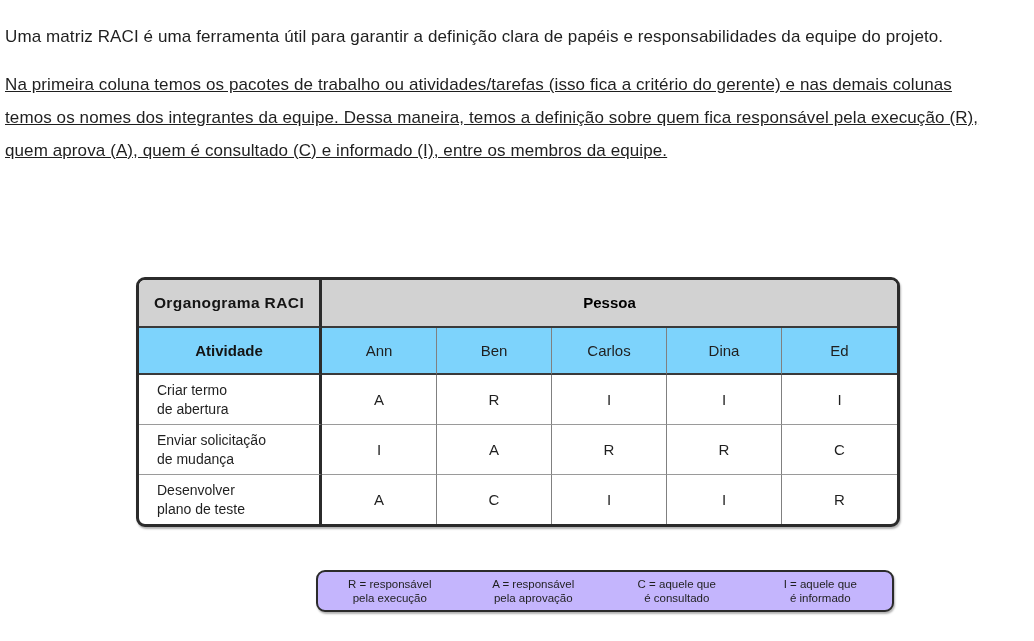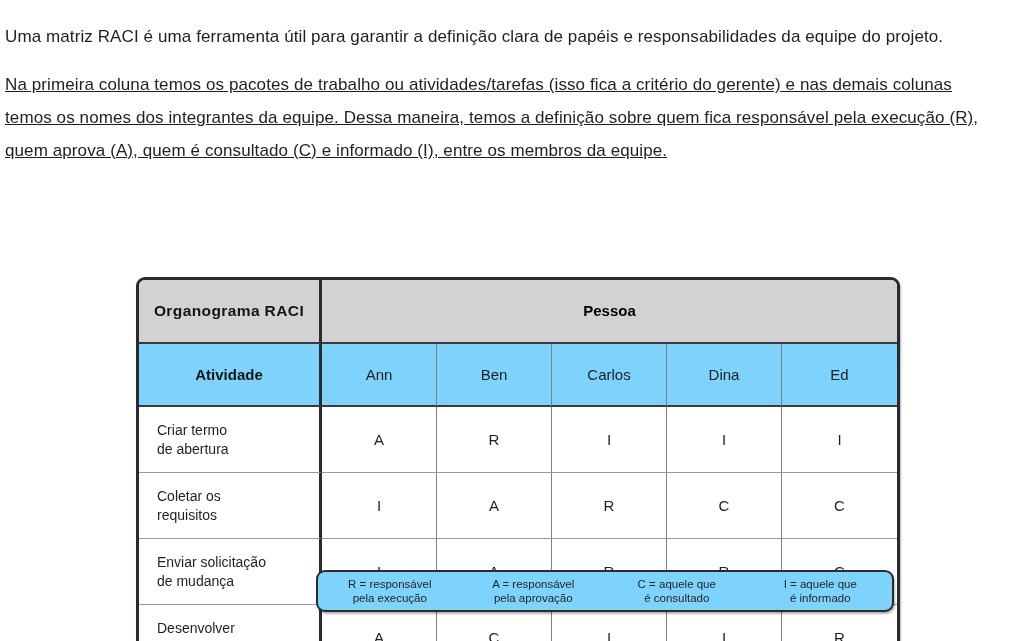--- a/index.html
+++ b/index.html
@@ -47,21 +47,21 @@
     table-layout: fixed;
     background: #ffffff;
     border: 3px solid #2b2b2b;
     border-radius: 9px;
     overflow: hidden;
     box-shadow: 1px 2px 2px rgba(0,0,0,0.30);
   }
 
   .raci-table th,
   .raci-table td {
-    padding: 8px;
+    padding: 0;
     vertical-align: middle;
     font-weight: normal;
   }
 
   
   .col-act  { width: 183px; }
   .col-per  { width: 115px; }
 
   
   .hdr-top > th {
@@ -136,21 +136,21 @@
 
   
   .legend-box {
     position: absolute;
     left: 316px;
     top: 570px;
     width: 574px;
     height: 38px;
     border: 2.5px solid #2b2b2b;
     border-radius: 9px;
-    background: #7dd3fc;
+    background: #c4b5fd;
     display: flex;
     align-items: center;
     box-shadow: 1px 2px 2px rgba(0,0,0,0.30);
   }
   .legend-item {
     flex: 1 1 0;
     text-align: center;
     font-size: 11.5px;
     line-height: 14px;
     color: #1f1f1f;
@@ -191,29 +191,20 @@
     </thead>
     <tbody>
       <tr class="body-row">
         <td class="cell-task">Criar termo
 de abertura</td>
         <td class="cell-val">A</td>
         <td class="cell-val">R</td>
         <td class="cell-val">I</td>
         <td class="cell-val">I</td>
         <td class="cell-val">I</td>
-      </tr>
-      <tr class="body-row">
-        <td class="cell-task">Coletar os
-requisitos</td>
-        <td class="cell-val">I</td>
-        <td class="cell-val">A</td>
-        <td class="cell-val">R</td>
-        <td class="cell-val">C</td>
-        <td class="cell-val">C</td>
       </tr>
       <tr class="body-row">
         <td class="cell-task">Enviar solicitação
 de mudança</td>
         <td class="cell-val">I</td>
         <td class="cell-val">A</td>
         <td class="cell-val">R</td>
         <td class="cell-val">R</td>
         <td class="cell-val">C</td>
       </tr>

